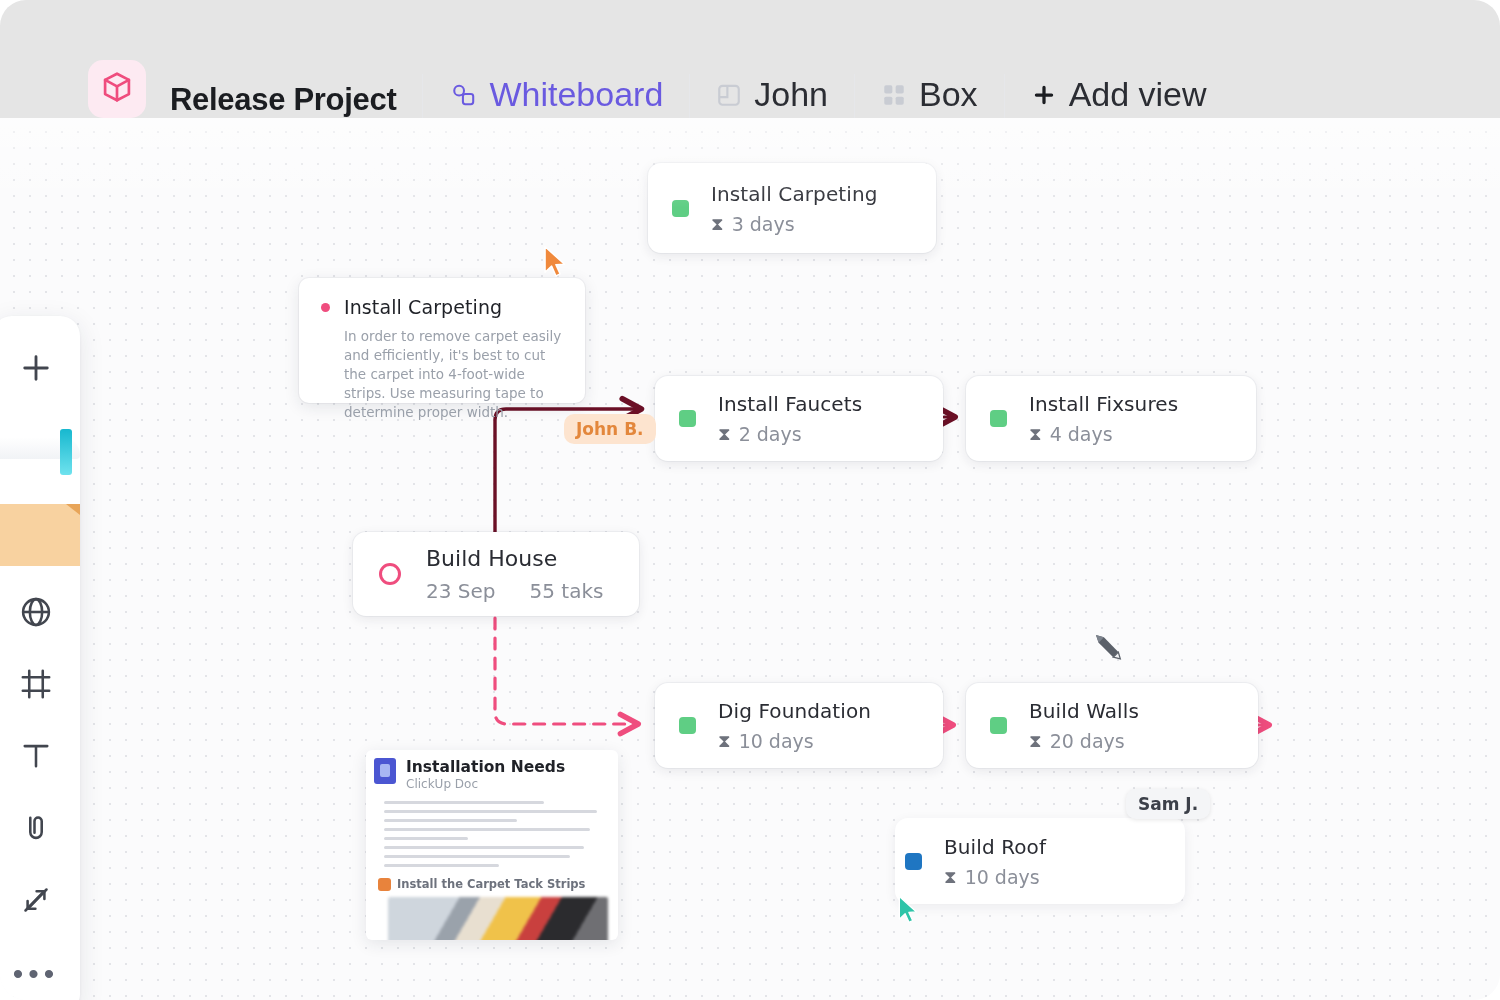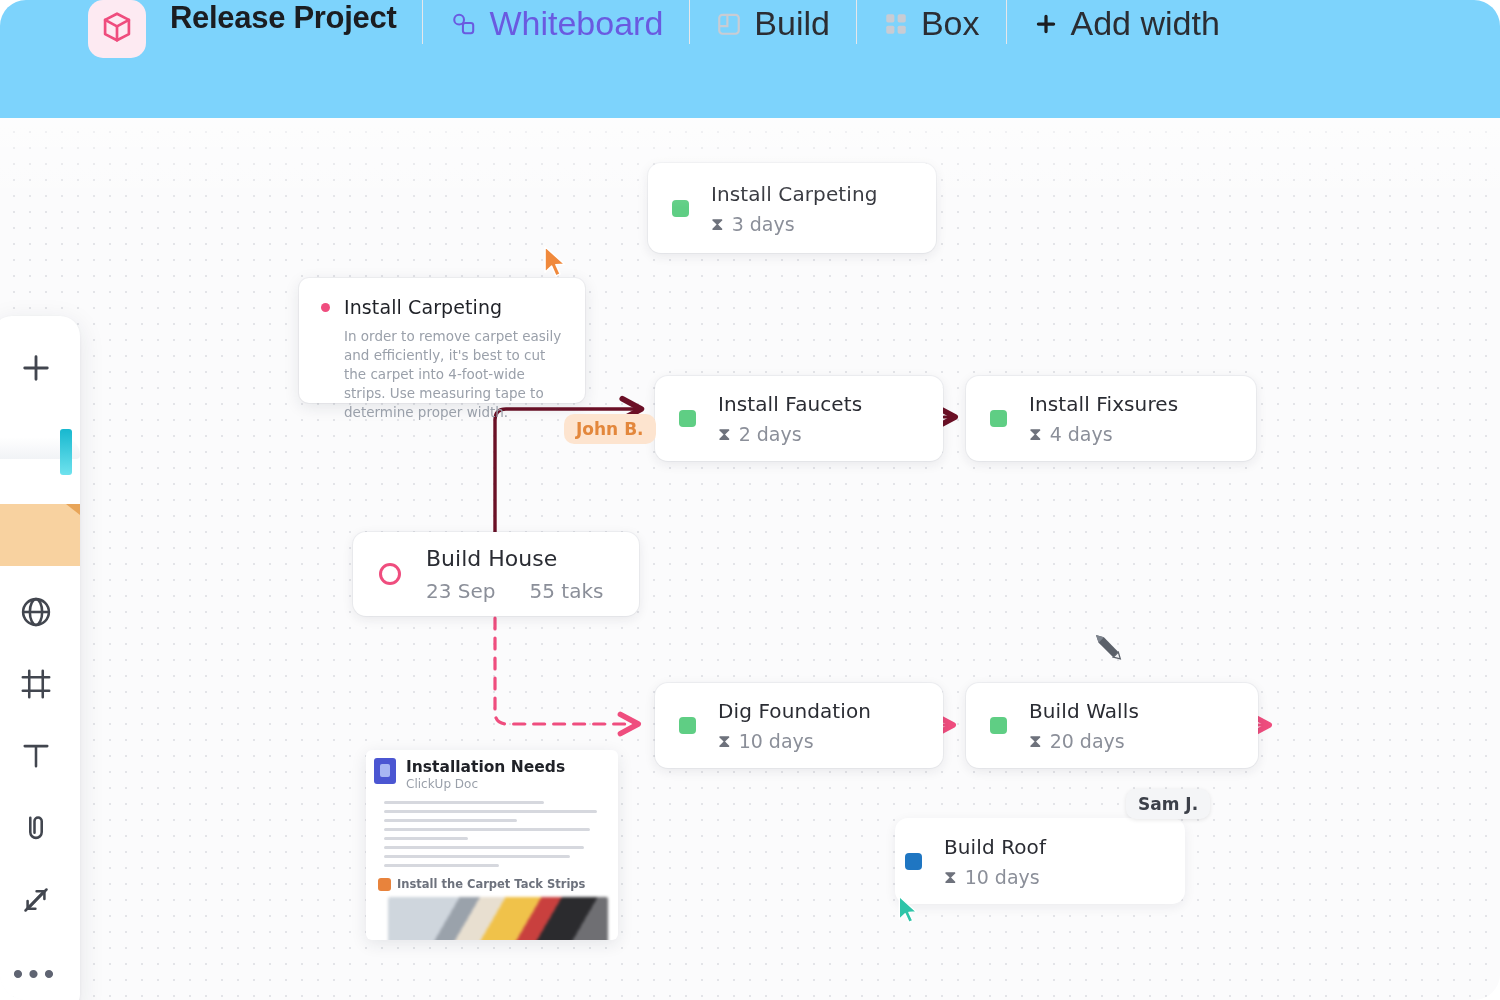--- a/index.html
+++ b/index.html
@@ -14,22 +14,22 @@
     width: 1500px; height: 1000px;
     background: #ffffff;
     border-radius: 26px;
     overflow: hidden;
   }
 
   
   .topbar {
     position: absolute; left: 0; top: 0;
     width: 1500px; height: 118px;
-    background: #7dd3fc;
-    display: flex; align-items: flex-start;
+    background: #e5e5e5;
+    display: flex; align-items: flex-end;
     padding-left: 88px;
     z-index: 40;
   }
   .app-logo {
     width: 58px; height: 58px; border-radius: 15px;
     background: #fdeaf2;
     display: flex; align-items: center; justify-content: center;
     flex: 0 0 auto;
   }
   .page-title {
@@ -247,21 +247,21 @@
 
     <div class="tab-sep"></div>
 
     <div class="tab">
       <span class="ico">
         <svg width="26" height="26" viewBox="0 0 24 24" fill="none" stroke="#c9ccd3" stroke-width="2">
           <rect x="3" y="3.5" width="18" height="17.5" rx="3"></rect>
           <path d="M10.5 3.5v10.5H3.2" stroke="#c9ccd3"></path>
         </svg>
       </span>
-      <span>Build</span>
+      <span>John</span>
     </div>
 
     <div class="tab-sep"></div>
 
     <div class="tab">
       <span class="ico">
         <svg width="26" height="26" viewBox="0 0 24 24" fill="#c9ccd3">
           <rect x="3" y="3" width="7.5" height="7.5" rx="1.6"></rect>
           <rect x="13.5" y="3" width="7.5" height="7.5" rx="1.6"></rect>
           <rect x="3" y="13.5" width="7.5" height="7.5" rx="1.6"></rect>
@@ -272,21 +272,21 @@
     </div>
 
     <div class="tab-sep"></div>
 
     <div class="tab">
       <span class="ico">
         <svg width="26" height="26" viewBox="0 0 24 24" stroke="#1b1d21" stroke-width="3" stroke-linecap="round">
           <path d="M12 5v14M5 12h14"></path>
         </svg>
       </span>
-      <span>Add width</span>
+      <span>Add view</span>
     </div>
   </div>
 
   <div class="canvas">
 
     <svg class="links">
       <defs>
         <marker id="arrowSolid" markerWidth="9" markerHeight="9" refX="6.2" refY="4" orient="auto">
           <path d="M1,1 L6.6,4 L1,7" fill="none" stroke="#6b1026" stroke-width="1.7" stroke-linecap="round" stroke-linejoin="round"></path>
         </marker>

